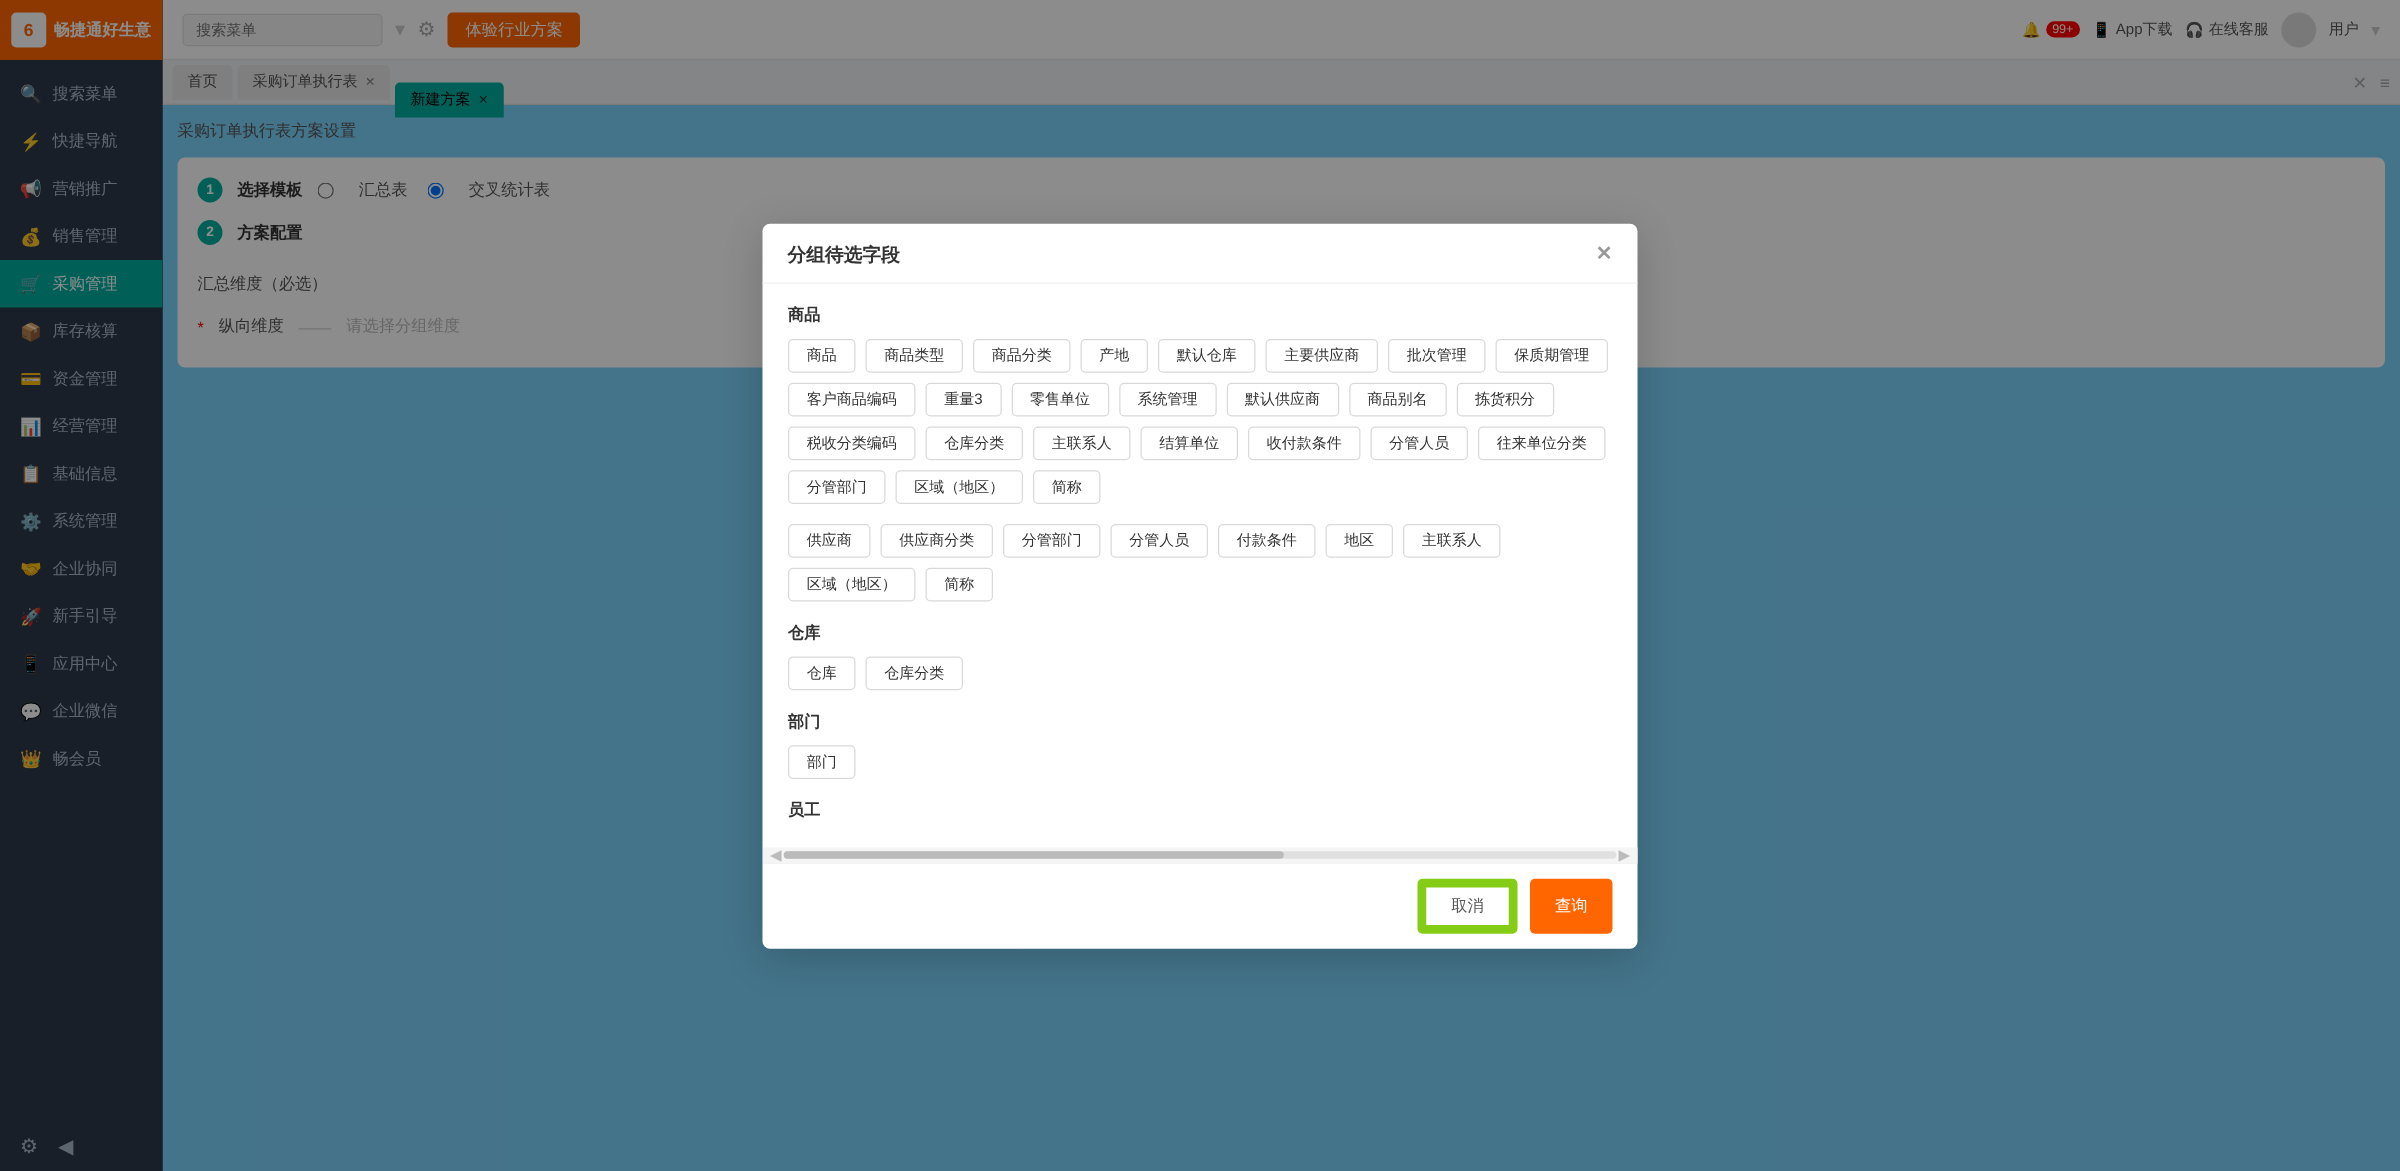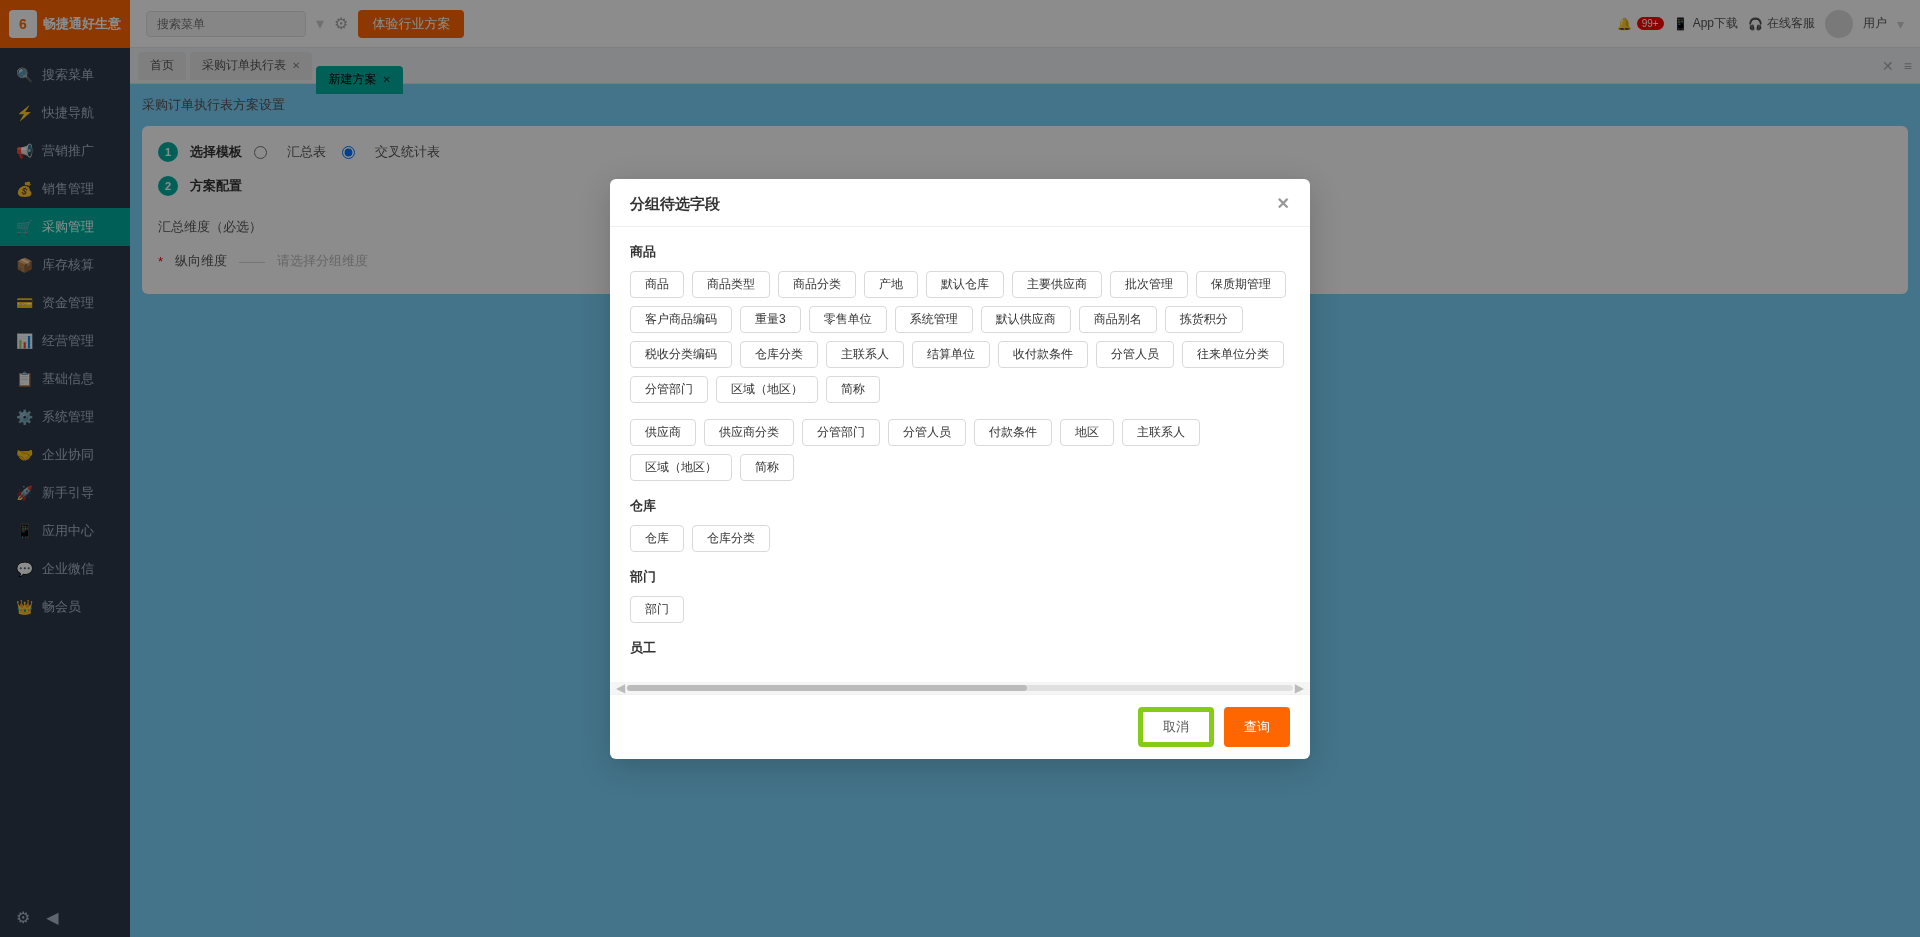--- a/index.html
+++ b/index.html
@@ -166,21 +166,21 @@
     .modal-body::-webkit-scrollbar-thumb { background: #ccc; border-radius: 3px; }
     .modal-footer {
       padding: 12px 20px;
       display: flex;
       justify-content: flex-end;
       gap: 10px;
       border-top: 1px solid #f0f0f0;
     }
     .btn-cancel {
       padding: 6px 20px;
-      border: 5px solid #84cc16;
+      border: 7px solid #84cc16;
       border-radius: 4px;
       background: #fff;
       cursor: pointer;
       font-size: 13px;
       color: #555;
     }
     .btn-confirm {
       padding: 6px 20px;
       border: none;
       border-radius: 4px;

